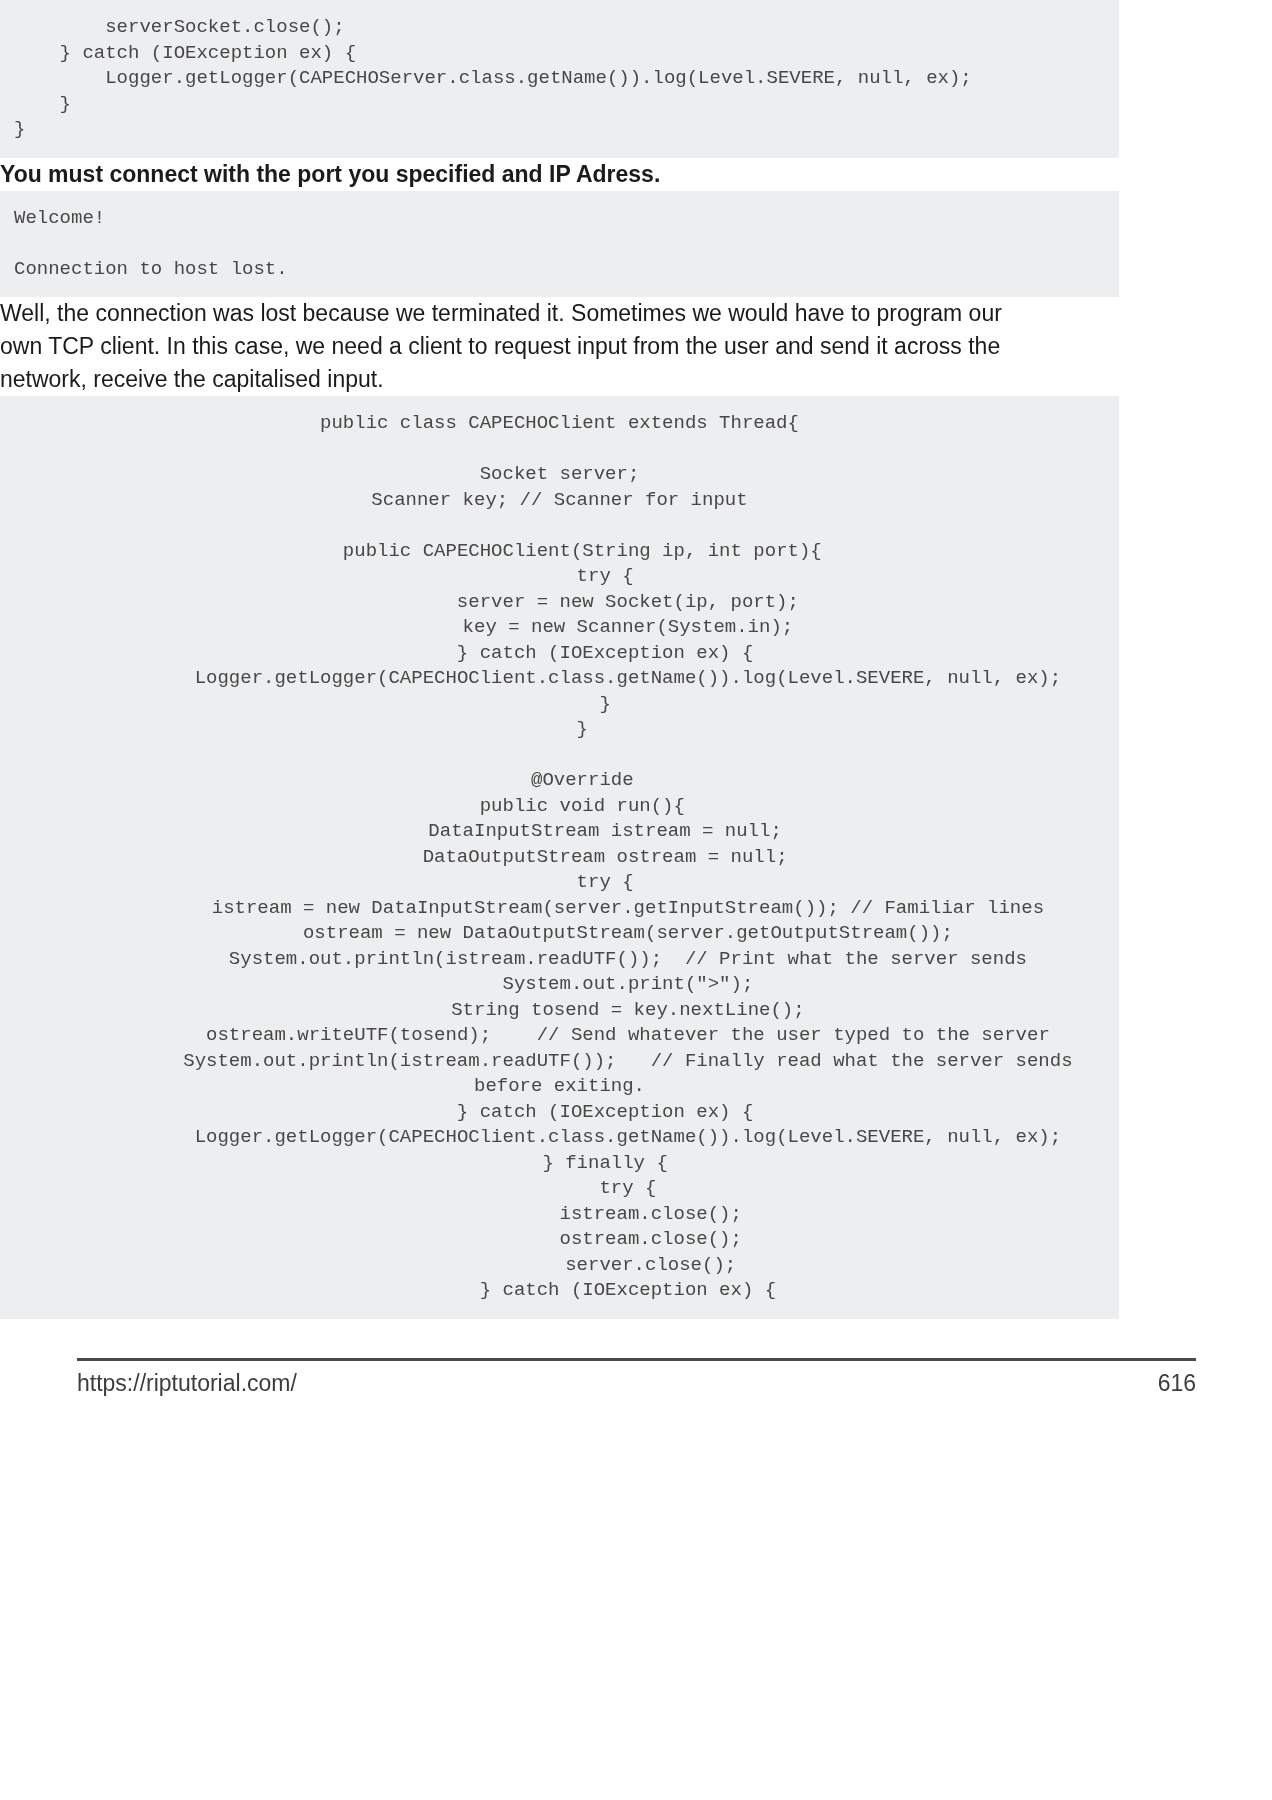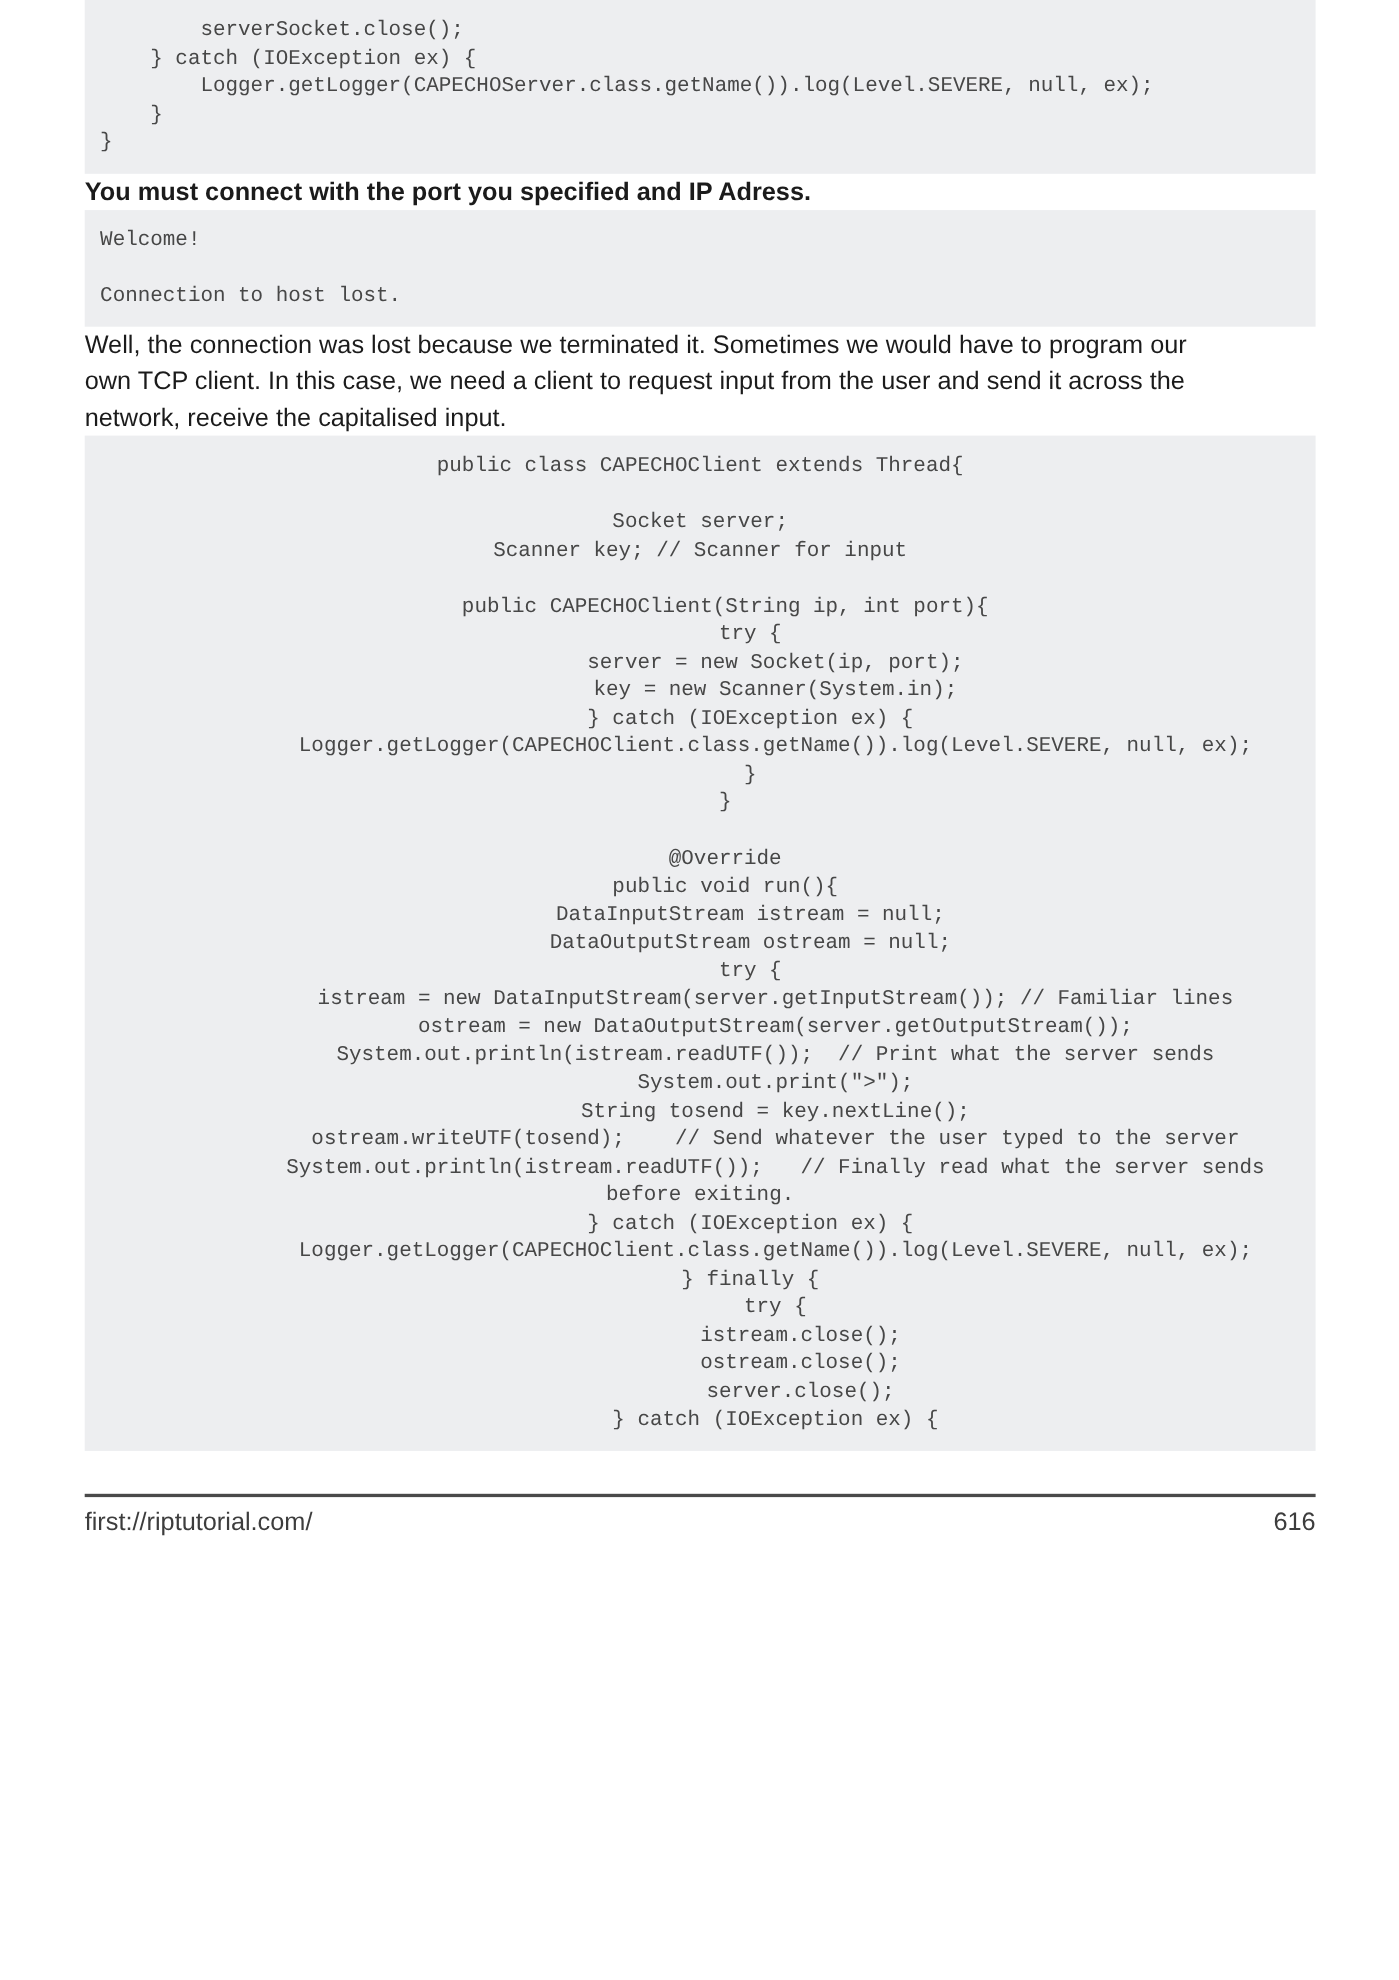--- a/index.html
+++ b/index.html
@@ -9,21 +9,20 @@
   }
   .page {
     position: relative;
     width: 1272px;
     height: 1800px;
     background: #ffffff;
     overflow: hidden;
     font-family: "Liberation Sans", sans-serif;
   }
   .content {
-    padding-left: 77px;
     width: 1119px;
   }
   pre.code {
     box-sizing: border-box;
     width: 1119px;
     margin: 0;
     padding: 15px 14px;
     background: #edeef0;
     color: #474747;
     font-family: "Liberation Mono", monospace;
@@ -127,16 +126,16 @@
                 istream.close();
                 ostream.close();
                 server.close();
             } catch (IOException ex) {</pre>
 
   </div>
 
   <div class="footer-rule"></div>
 
   <div class="footer">
-    <span class="footer-url">first://riptutorial.com/</span>
+    <span class="footer-url">https://riptutorial.com/</span>
     <span class="footer-page">616</span>
   </div>
 </div>
 
 </body></html>

